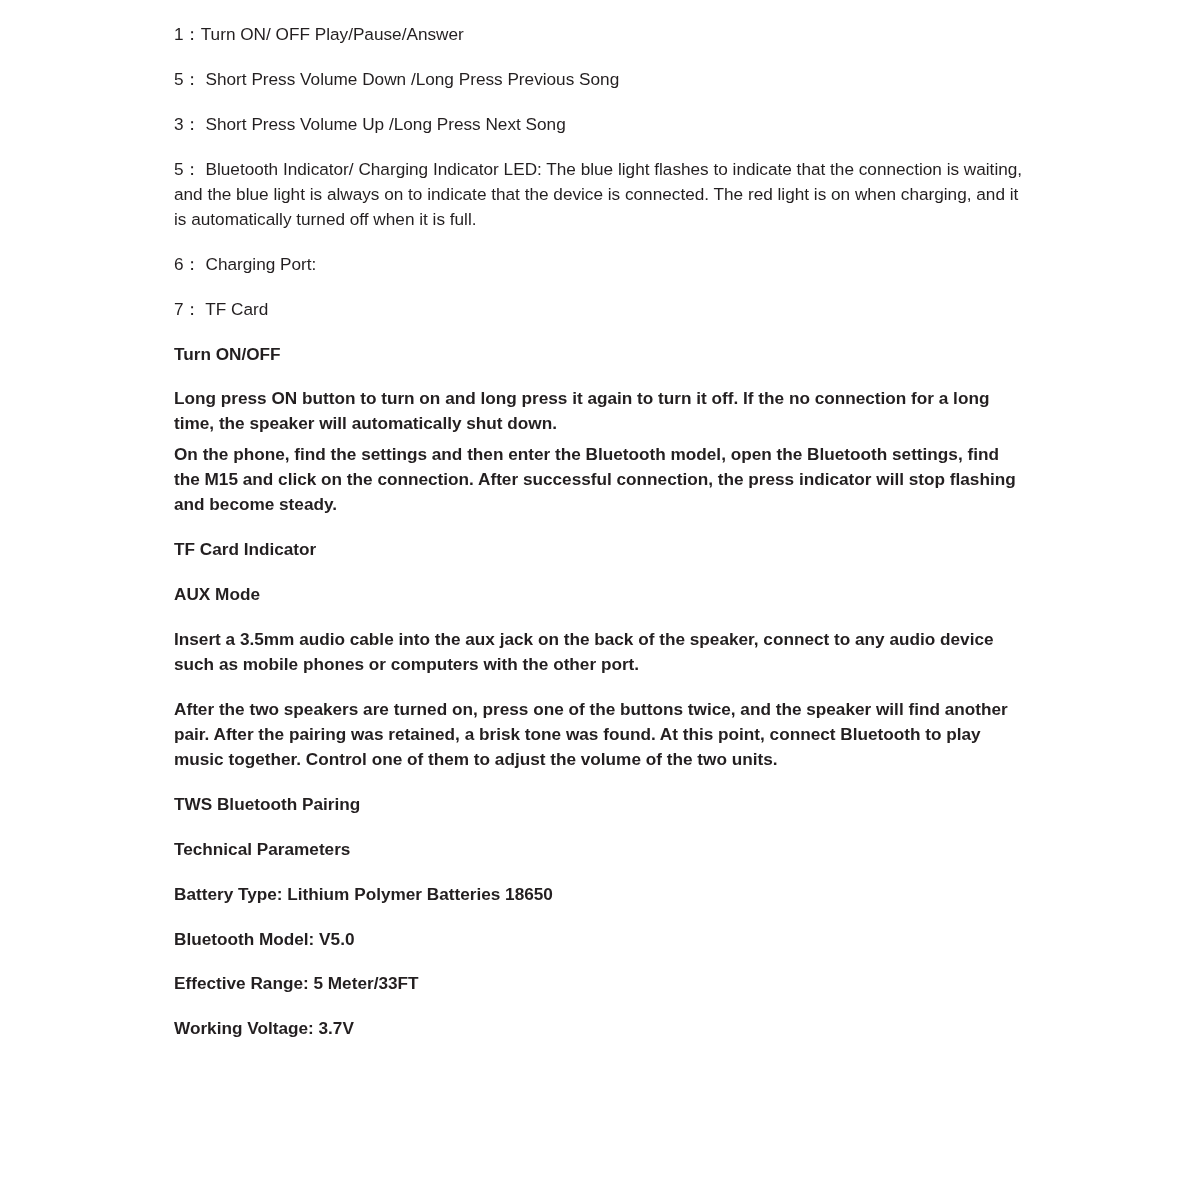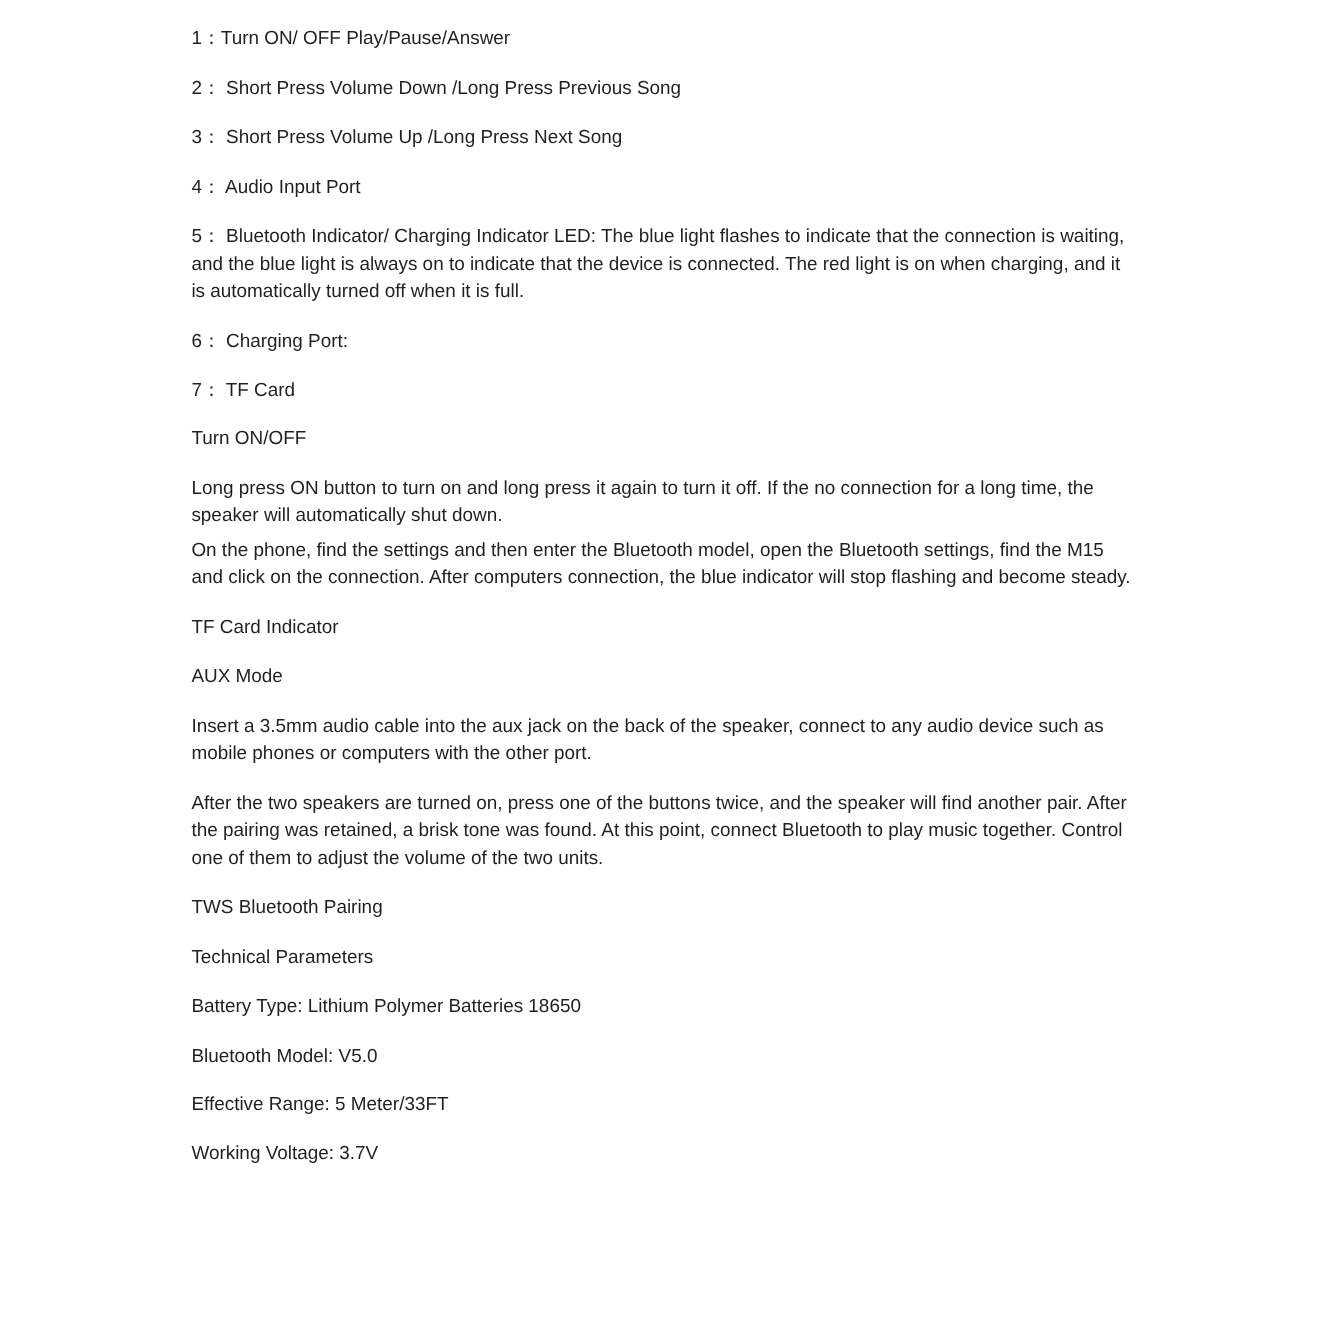--- a/index.html
+++ b/index.html
@@ -24,63 +24,61 @@
   .doc {
     font-size: 17.2px;
     line-height: 1.45;
     color: #231f20;
   }
   p {
     margin: 0 16px 0 0;
   }
   .blk {
     margin-bottom: 20px;
+    font-weight: bold;
   }
   .blk.tight {
     margin-bottom: 6px;
   }
   .num-item {
     margin-bottom: 20px;
   }
 </style>
 </head>
 <body>
 
 <div class="page">
   <div class="doc">
 
     <div class="num-item">
       <p>1：Turn ON/ OFF Play/Pause/Answer</p>
     </div>
     <div class="num-item">
-      <p>2： Short Press Volume Down /Long Press Previous Song</p>
+      <p>5： Short Press Volume Down /Long Press Previous Song</p>
     </div>
     <div class="num-item">
       <p>3： Short Press Volume Up /Long Press Next Song</p>
-    </div>
-    <div class="num-item">
-      <p>4： Audio Input Port</p>
     </div>
     <div class="num-item">
       <p>5： Bluetooth Indicator/ Charging Indicator LED: The blue light flashes to indicate that the connection is waiting, and the blue light is always on to indicate that the device is connected. The red light is on when charging, and it is automatically turned off when it is full.</p>
     </div>
     <div class="num-item">
       <p>6： Charging Port:</p>
     </div>
     <div class="num-item">
       <p>7： TF Card</p>
     </div>
 
     <div>
       <p class="blk">Turn ON/OFF</p>
       <p class="blk tight">Long press ON button to turn on and long press it again to turn it off. If the no connection for a long time, the speaker will automatically shut down.</p>
     </div>
 
     <div>
-      <p class="blk">On the phone, find the settings and then enter the Bluetooth model, open the Bluetooth settings, find the M15 and click on the connection. After computers connection, the blue indicator will stop flashing and become steady.</p>
+      <p class="blk">On the phone, find the settings and then enter the Bluetooth model, open the Bluetooth settings, find the M15 and click on the connection. After successful connection, the press indicator will stop flashing and become steady.</p>
     </div>
 
     <div>
       <p class="blk">TF Card Indicator</p>
     </div>
 
     <div>
       <p class="blk">AUX Mode</p>
       <p class="blk">Insert a 3.5mm audio cable into the aux jack on the back of the speaker, connect to any audio device such as mobile phones or computers with the other port.</p>
     </div>

